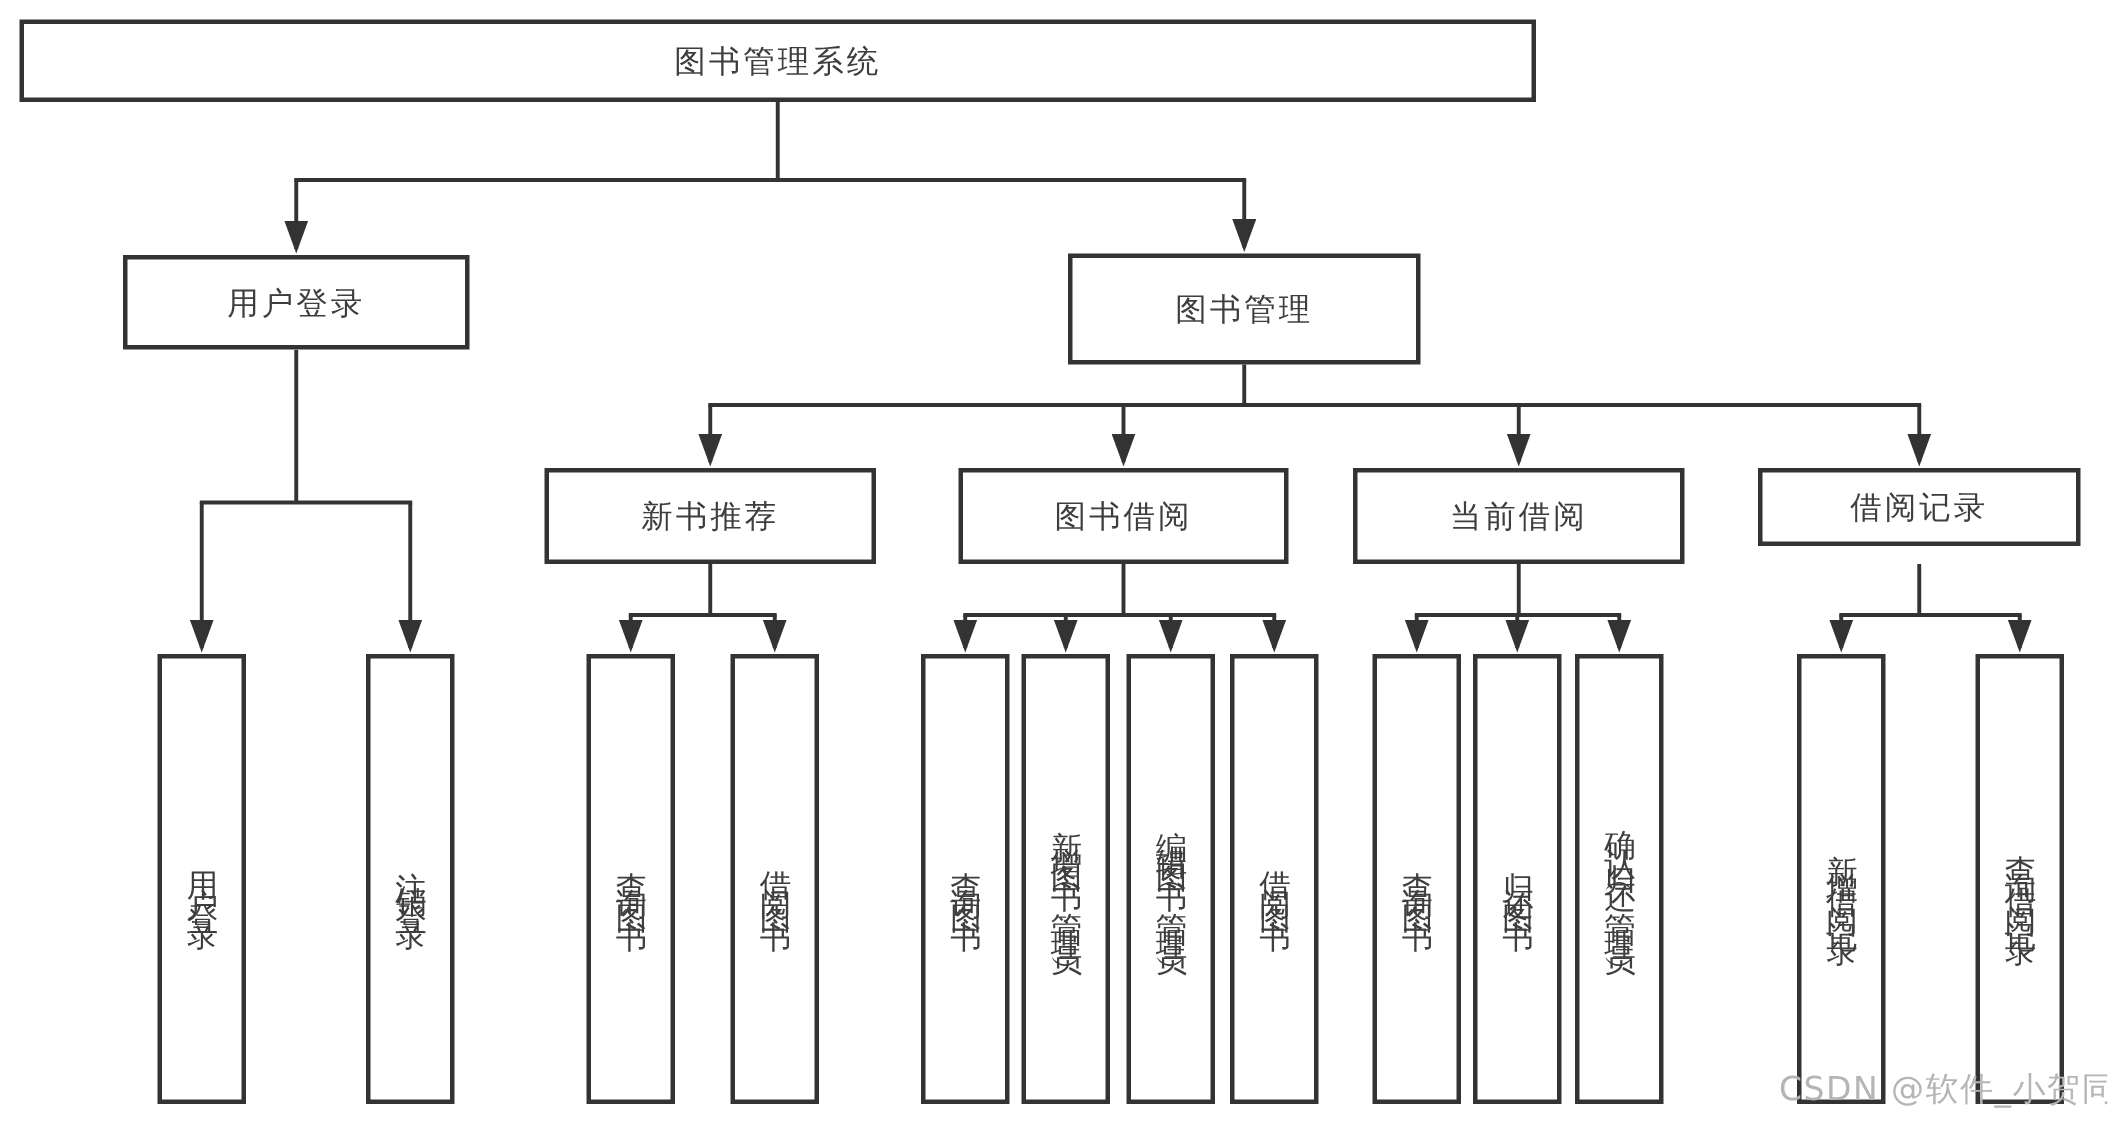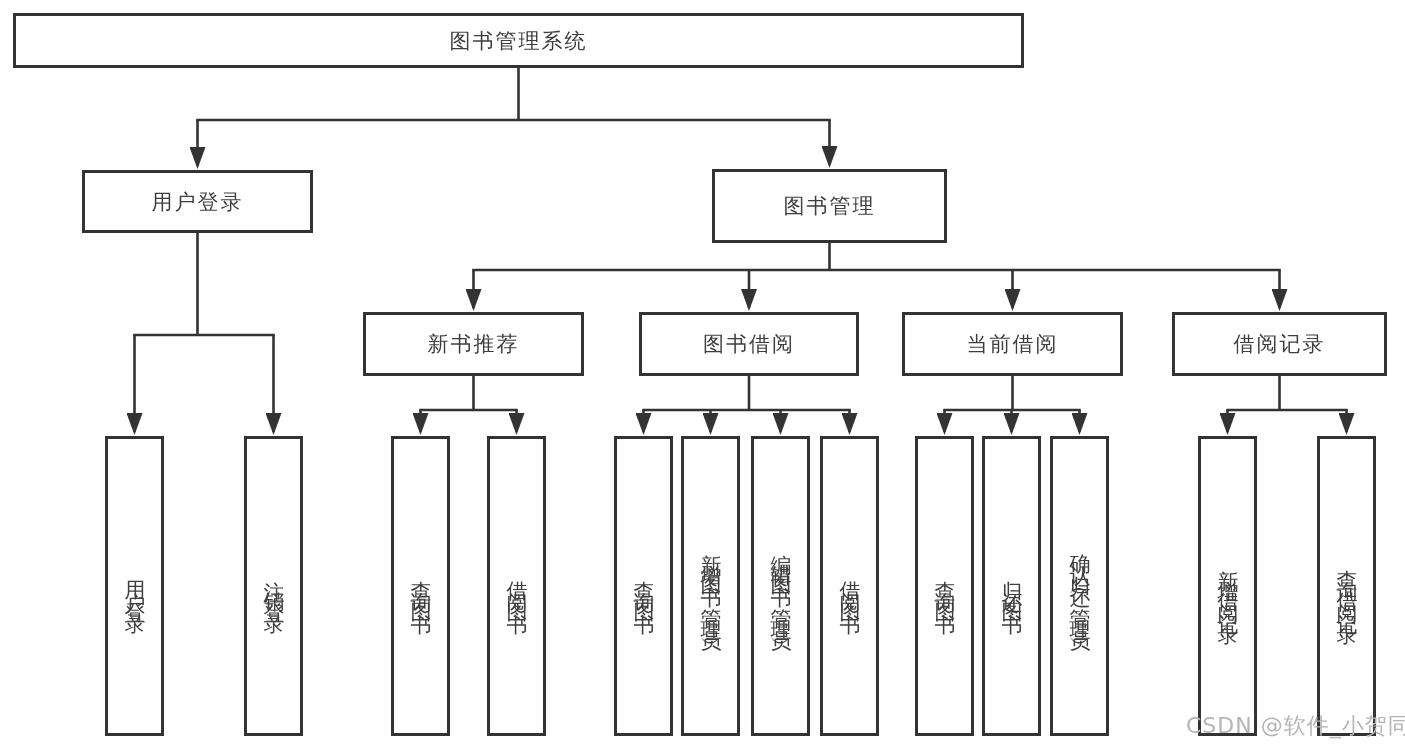--- a/index.html
+++ b/index.html
@@ -123,21 +123,21 @@
 
   <div class="box h" style="left:363px; top:312px; width:221px; height:64px;">
     <span>新书推荐</span>
   </div>
   <div class="box h" style="left:639px; top:312px; width:220px; height:64px;">
     <span>图书借阅</span>
   </div>
   <div class="box h" style="left:902px; top:312px; width:221px; height:64px;">
     <span>当前借阅</span>
   </div>
-  <div class="box h" style="left:1172px; top:312px; width:215px; height:64px;">
+  <div class="box h" style="left:1172px; top:312px; width:215px; height:52px;">
     <span>借阅记录</span>
   </div>
 
   <div class="box v" style="left:105px; top:436px; width:59px; height:300px;">
     <span class="vtext">用户登录</span>
   </div>
   <div class="box v" style="left:244px; top:436px; width:59px; height:300px;">
     <span class="vtext">注销登录</span>
   </div>
 

